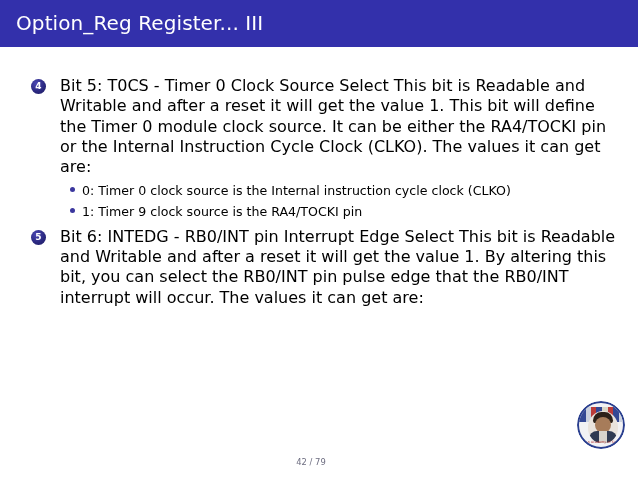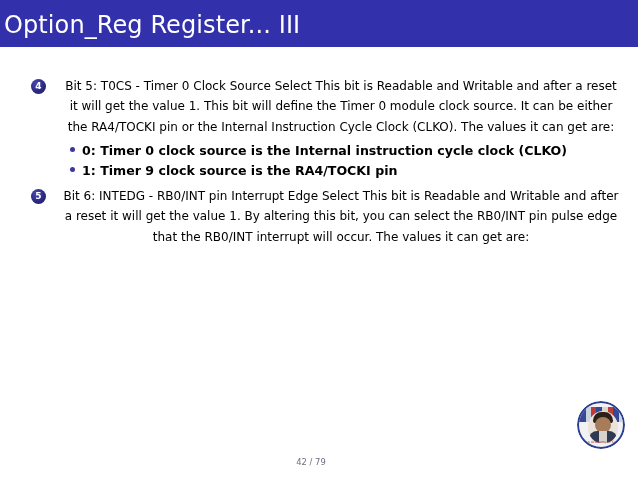--- a/index.html
+++ b/index.html
@@ -19,23 +19,23 @@
   .titlebar {
     position: absolute;
     left: 0;
     top: 0;
     width: 638px;
     height: 47px;
     background: #3330ab;
   }
   .titlebar-text {
     position: absolute;
-    left: 4px;
+    left: 16px;
     top: 11px;
-    font-size: 24px;
+    font-size: 20px;
     color: #ffffff;
     letter-spacing: 0.1px;
     white-space: nowrap;
     text-align: right;
   }
 
   
   .slide-body {
     position: absolute;
     left: 0;
@@ -68,31 +68,30 @@
     background: #292779;
     background-image: radial-gradient(circle at 36% 30%, #4b47b4 0%, #2b2981 55%, #1d1b60 100%);
     color: #ffffff;
     font-size: 9px;
     line-height: 15px;
     text-align: center;
     font-weight: bold;
   }
 
   .item-text {
-    font-size: 12px;
+    font-size: 16px;
     line-height: 20.3px;
     color: #000000;
-    text-align: center;
+    text-align: left;
   }
 
   
   .subitemize {
     margin-top: 3px;
     margin-bottom: 2px;
-    font-weight: bold;
   }
   .subitem {
     position: relative;
     padding-left: 22px;
     margin-bottom: 1px;
   }
   .dot-marker {
     position: absolute;
     left: 10px;
     top: 7px;

